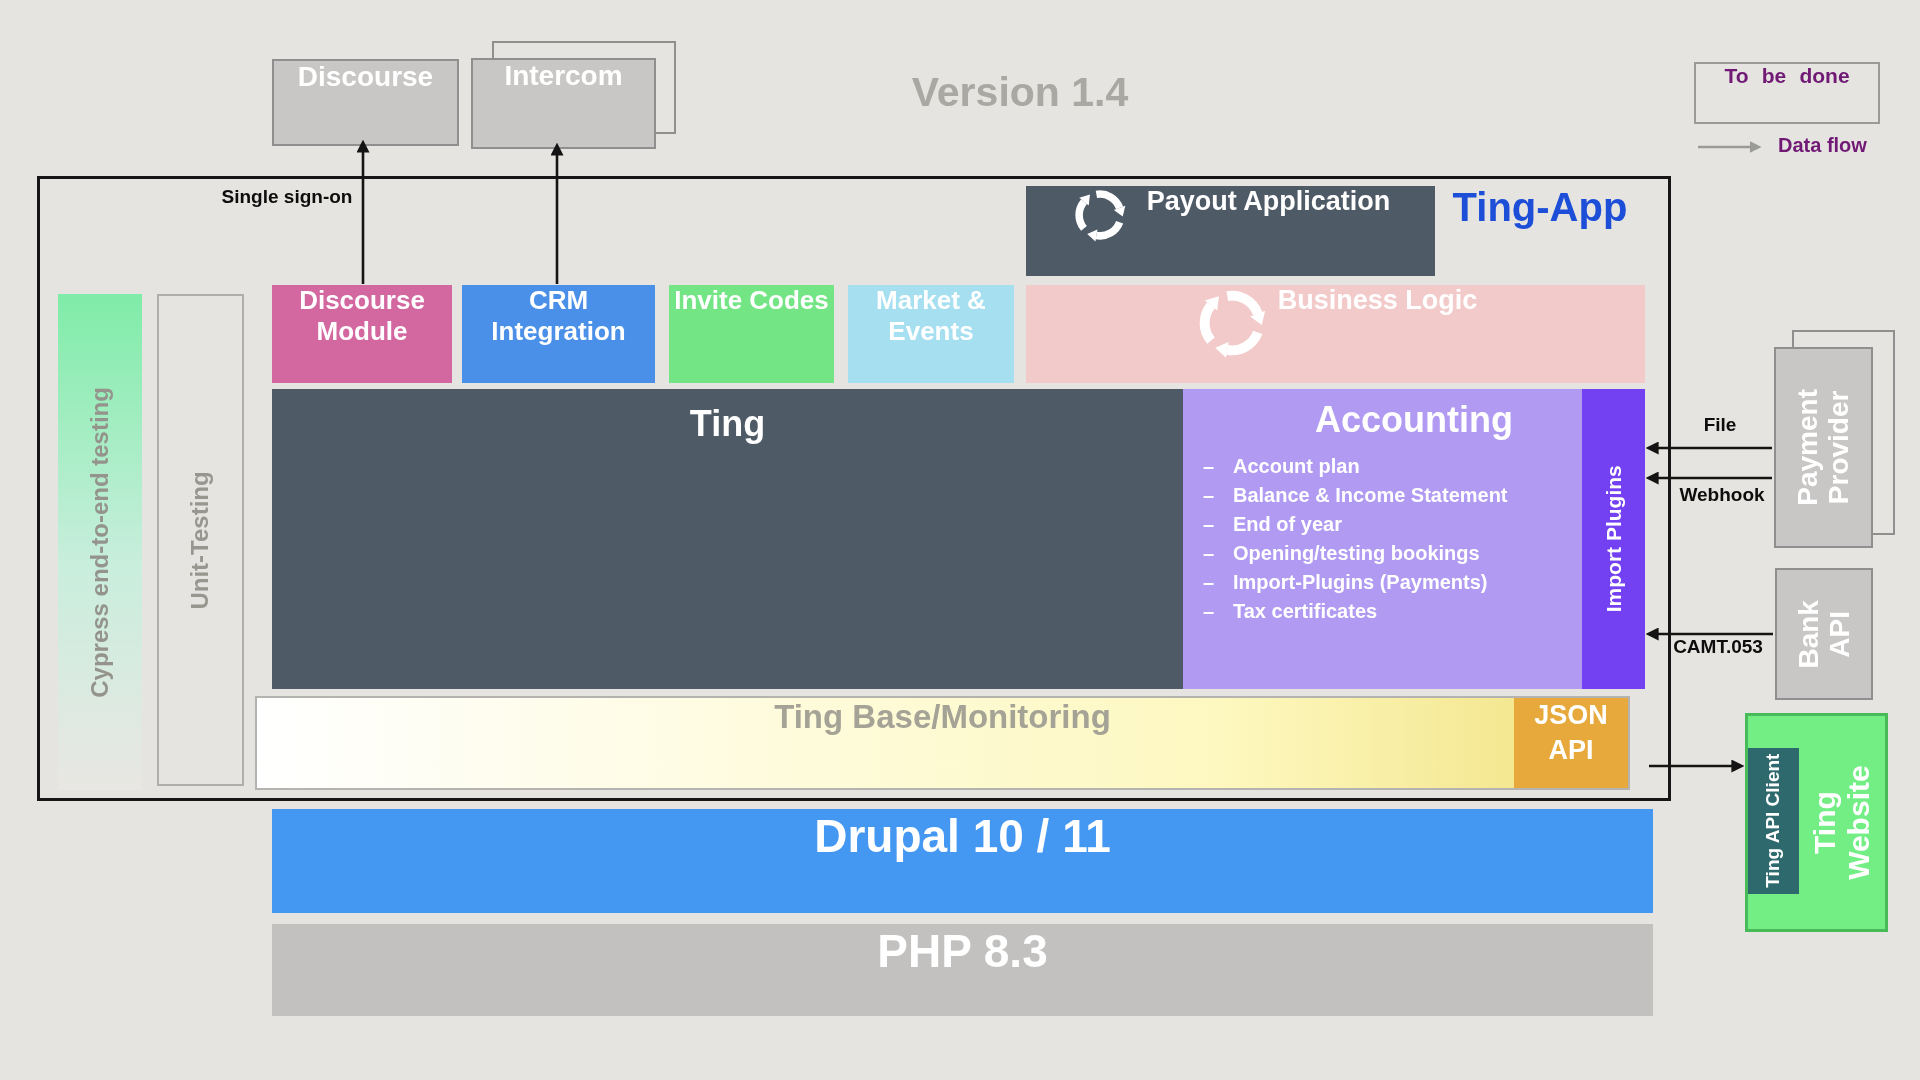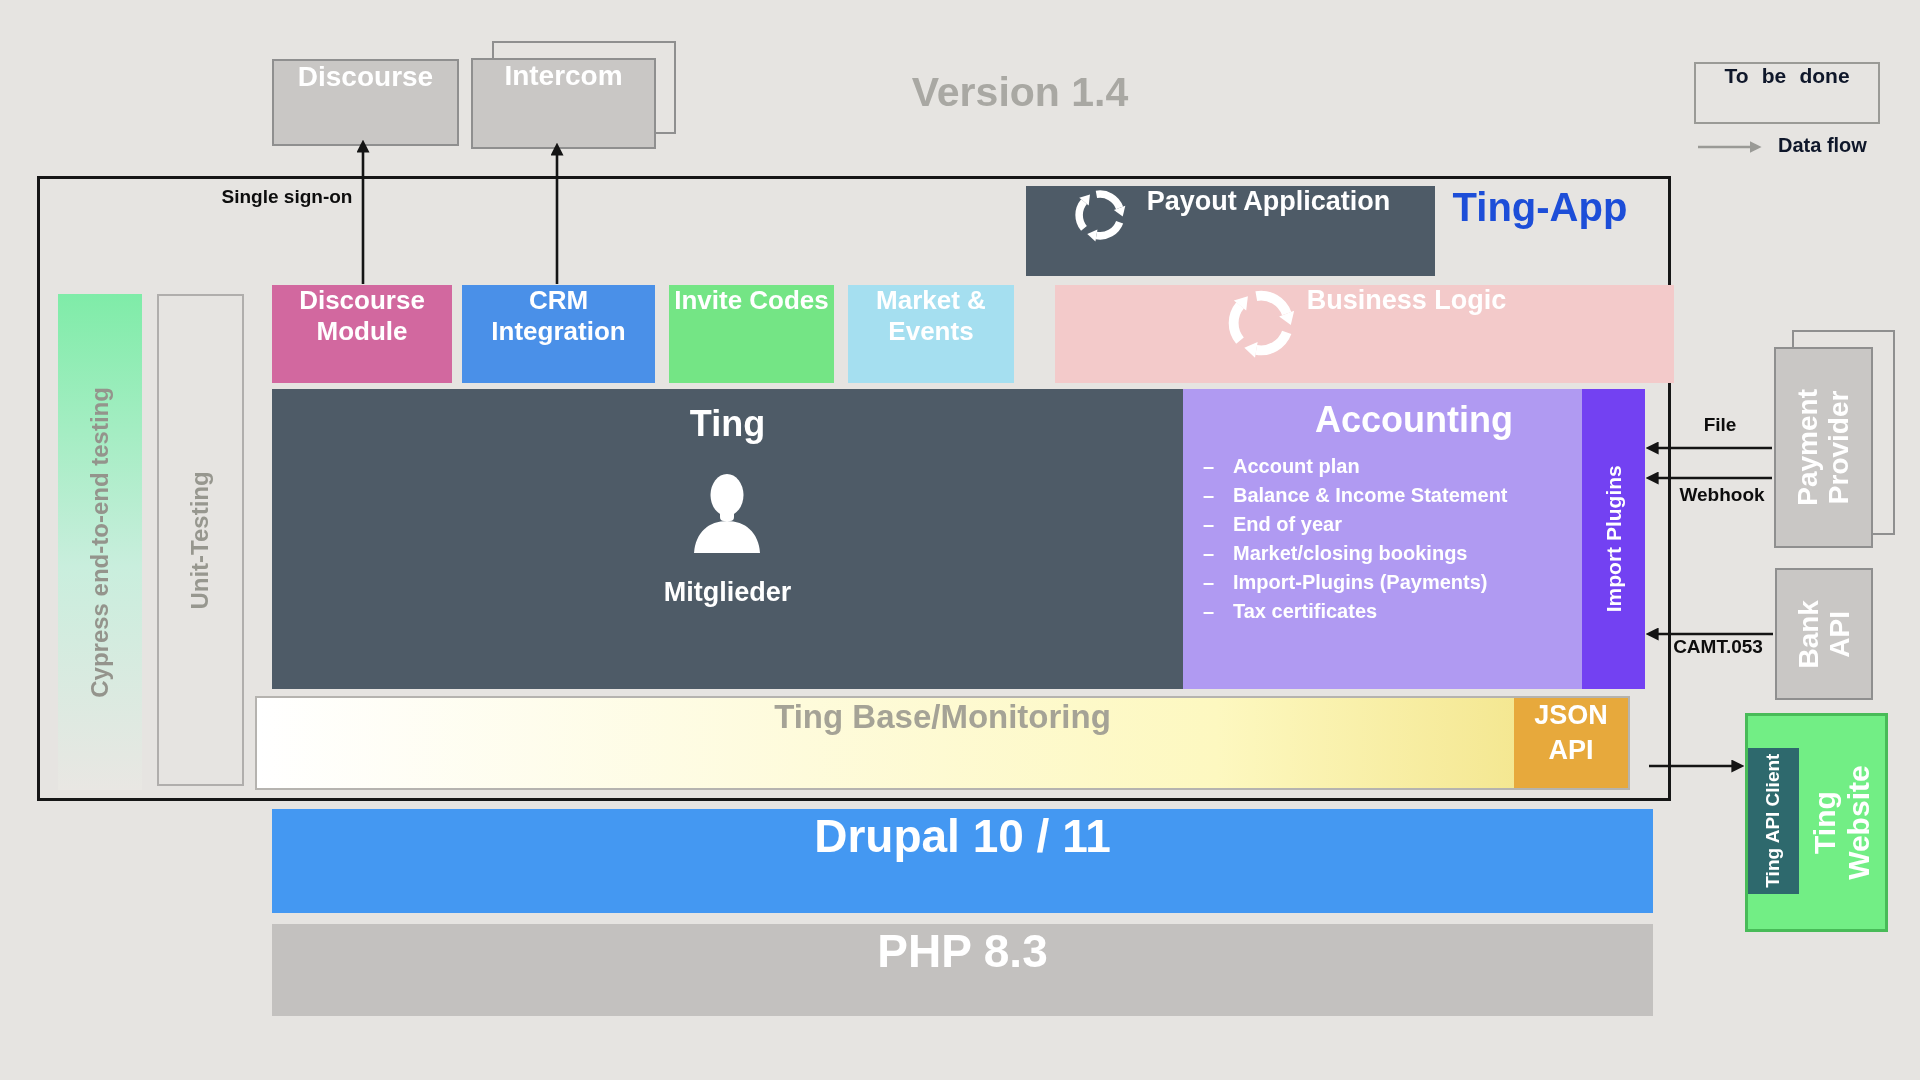--- a/index.html
+++ b/index.html
@@ -1,21 +1,21 @@
 <!DOCTYPE html>
 <html><head>
 <meta charset="utf-8">
 <style>
   html,body{margin:0;padding:0;background:#e6e4e1;}
   body{width:1920px;height:1080px;position:relative;overflow:hidden;
        font-family:"Liberation Sans","DejaVu Sans",sans-serif;font-weight:700;}
   .abs{position:absolute;}
   .flexc{display:flex;align-items:flex-start;justify-content:center;}
   .white{color:#fff;}
-  .gray-t{color:#0f172a;}
+  .gray-t{color:#701a75;}
   .box-gray{background:#c9c7c5;border:2px solid #8f8f8f;}
   .outline-gray{border:2px solid #8f8f8f;background:transparent;}
   .dark{background:#4e5b67;}
   .center-text{text-align:center;line-height:1.18;}
   .vert{transform:rotate(-90deg);white-space:pre-line;text-align:center;
         line-height:1.12;width:max-content;flex:0 0 auto;}
   .strip{display:flex;align-items:center;justify-content:center;overflow:visible;}
   svg.overlay{position:absolute;left:0;top:0;width:1920px;height:1080px;pointer-events:none;}
   .fig{display:flex;flex-direction:column;align-items:center;}
   .acc-item{display:flex;align-items:baseline;height:29px;color:#fff;font-size:20px;}
@@ -67,57 +67,51 @@
 </div>
 <div class="abs flexc center-text" style="left:462px;top:285px;width:193px;height:98px;background:#4a90e8;">
   <span class="white" style="font-size:26px;">CRM Integration</span>
 </div>
 <div class="abs flexc center-text" style="left:669px;top:285px;width:165px;height:98px;background:#74e585;">
   <span class="white" style="font-size:26px;">Invite Codes</span>
 </div>
 <div class="abs flexc center-text" style="left:848px;top:285px;width:166px;height:98px;background:#a5dff0;">
   <span class="white" style="font-size:26px;">Market &amp; Events</span>
 </div>
-<div class="abs flexc" style="left:1026px;top:285px;width:619px;height:98px;background:#f3caca;gap:8px;margin-left:29px;">
+<div class="abs flexc" style="left:1026px;top:285px;width:619px;height:98px;background:#f3caca;gap:8px;">
   <svg width="76" height="76" viewBox="0 0 100 100">
     <use href="#sync"></use>
   </svg>
   <span class="white" style="font-size:27px;">Business Logic</span>
 </div>
 
 <div class="abs dark" style="left:272px;top:389px;width:911px;height:300px;">
   <div class="white center-text" style="margin-top:14px;font-size:36px;">Ting</div>
   <div class="flexc" style="margin-top:20px;gap:28px;align-items:flex-start;">
-    <div class="fig">
-      <svg width="100" height="108" viewBox="0 0 100 100">
-        <use href="#person"></use>
-      </svg>
-      <span class="white" style="font-size:27px;margin-top:4px;">Mitglieder</span>
-    </div>
   </div>
 </div>
 
 <div class="abs" style="left:1183px;top:389px;width:462px;height:300px;background:#b09af2;">
   <div class="white center-text" style="margin-top:10px;font-size:36px;">Accounting</div>
   <div style="margin:14px 0 0 20px;">
     <div class="acc-item">
       <span class="acc-dash">–</span>
       <span>Account plan</span>
       </div>
     <div class="acc-item">
       <span class="acc-dash">–</span>
       <span>Balance &amp; Income Statement</span>
       </div>
     <div class="acc-item">
       <span class="acc-dash">–</span>
       <span>End of year</span>
       </div>
     <div class="acc-item">
       <span class="acc-dash">–</span>
-      <span>Market/closing bookings</span>
+      <span>Opening/testing bookings</span>
       </div>
     <div class="acc-item">
       <span class="acc-dash">–</span>
       <span>Import-Plugins (Payments)</span>
       </div>
     <div class="acc-item">
       <span class="acc-dash">–</span>
       <span>Tax certificates</span>
       </div>
   </div>

